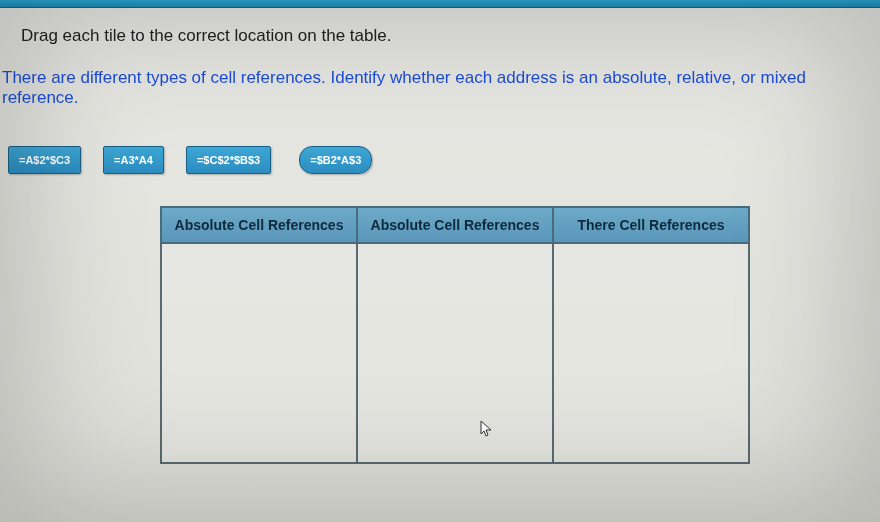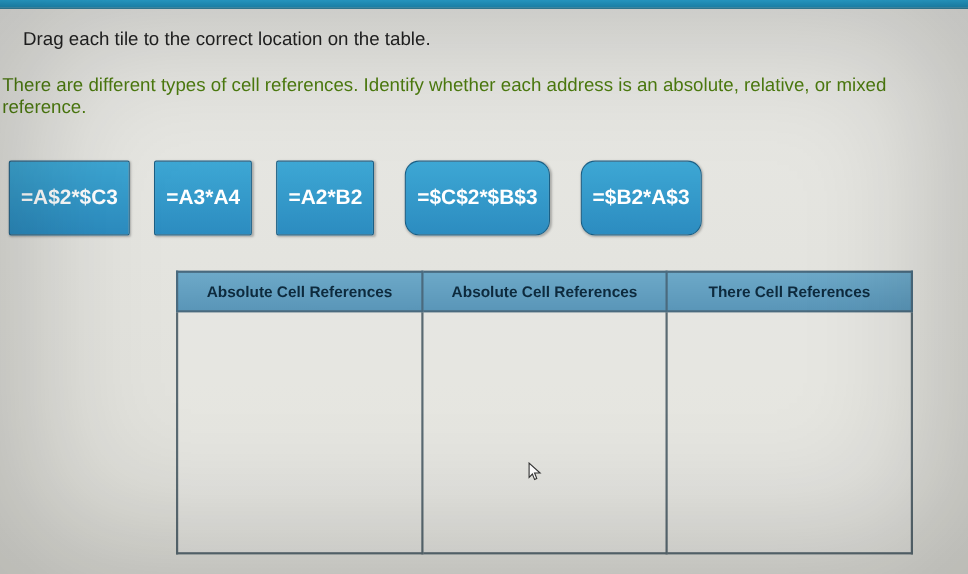--- a/index.html
+++ b/index.html
@@ -18,47 +18,47 @@
     }
     .instruction {
       padding: 18px 4px 0 4px;
       font-size: 17px;
       color: #222;
       margin-left: 17px;
     }
     .description {
       padding: 22px 4px 0 2px;
       font-size: 17px;
-      color: #4d7c0f;
+      color: #1d4ed8;
     }
     .tiles-row {
       display: flex;
       gap: 22px;
       padding: 38px 8px 0 8px;
       flex-wrap: nowrap;
     }
     .tile {
       background: linear-gradient(to bottom, #3da7d4, #2c8cc0);
       color: #fff;
       font-weight: bold;
-      font-size: 19px;
-      padding: 22px 10px;
+      font-size: 11px;
+      padding: 7px 10px;
       border: 1px solid #1a5f85;
       border-radius: 2px;
       cursor: grab;
       white-space: nowrap;
       box-shadow: 1px 1px 2px rgba(0,0,0,0.25);
     }
     .tile:nth-child(4), .tile:nth-child(5) { margin-left: 6px; border-radius: 13px; }
     .table-wrap {
       padding: 32px 0 0 160px;
     }
     table {
       border-collapse: collapse;
-      width: 670px;
+      width: 590px;
       padding-left: 20px;
     }
     th {
       background: linear-gradient(to bottom, #6da9c8, #5a96b8);
       color: #0d2a3d;
       font-weight: bold;
       font-size: 14px;
       padding: 9px 6px;
       border: 2px solid #4a6a7e;
       text-align: center;
@@ -89,21 +89,20 @@
 <body>
 
 <div class="top-bar"></div>
 
 <div class="instruction">Drag each tile to the correct location on the table.</div>
 <div class="description">There are different types of cell references. Identify whether each address is an absolute, relative, or mixed reference.</div>
 
 <div class="tiles-row">
   <div class="tile">=A$2*$C3</div>
   <div class="tile">=A3*A4</div>
-  <div class="tile">=A2*B2</div>
   <div class="tile">=$C$2*$B$3</div>
   <div class="tile">=$B2*A$3</div>
 </div>
 
 <div class="table-wrap">
   <table>
     <thead>
       <tr>
         <th>Absolute Cell References</th>
         <th>Absolute Cell References</th>

